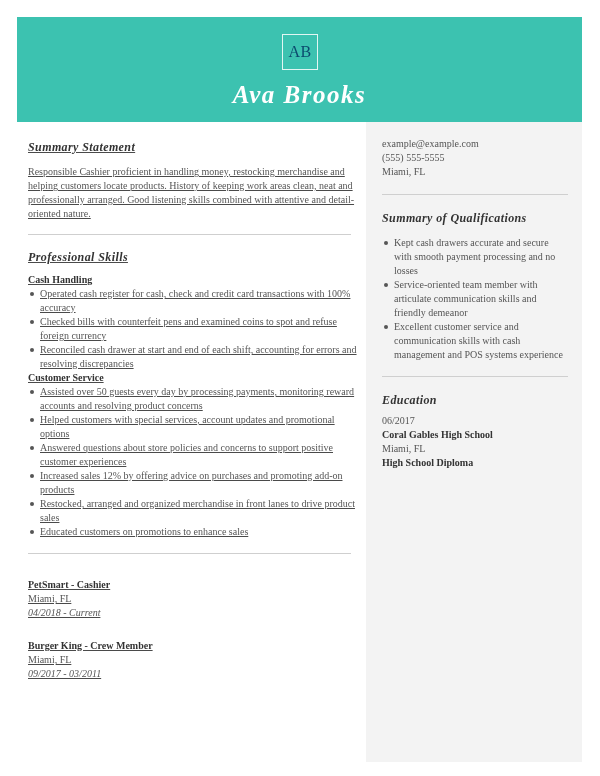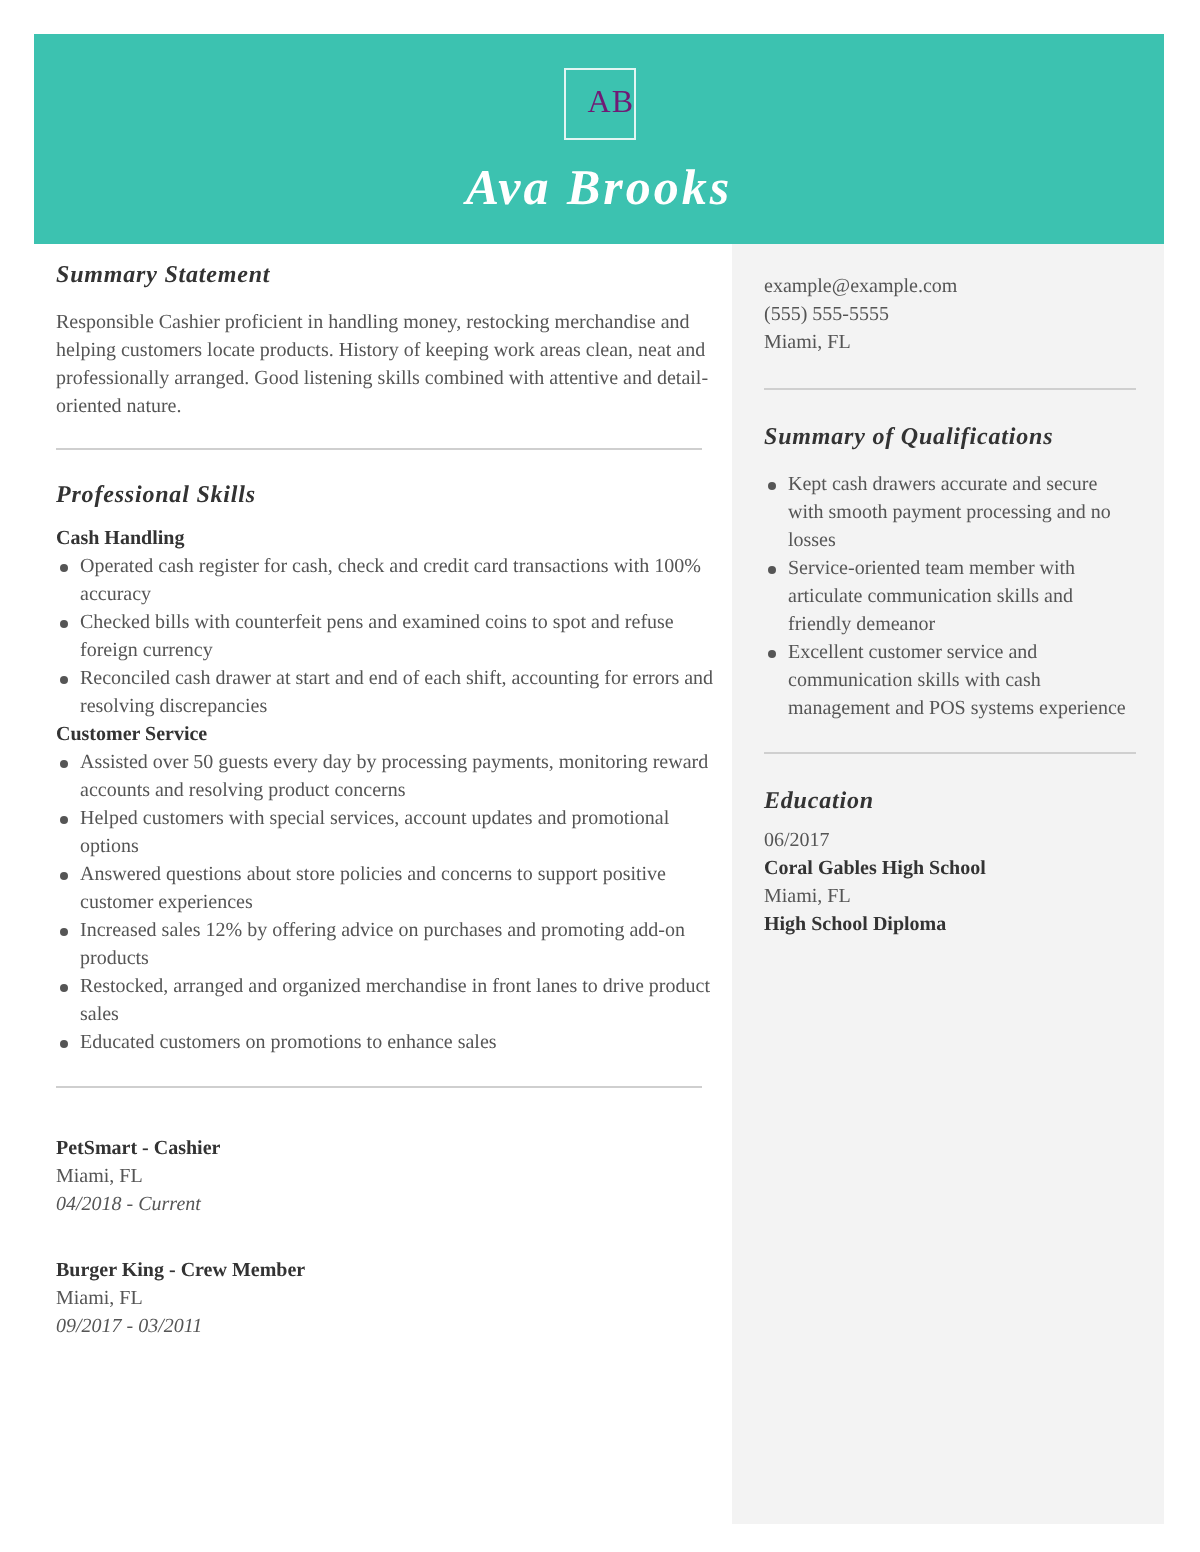--- a/index.html
+++ b/index.html
@@ -7,28 +7,28 @@
     width:600px; height:776px; background:#ffffff; position:relative; overflow:hidden;
     font-family:"Liberation Serif", "DejaVu Serif", serif; color:#4a4a4a;
   }
   .page { position:absolute; left:17px; top:17px; width:565px; height:745px; background:#fff; }
   .header {
     position:absolute; left:0; top:0; width:565px; height:105px; background:#3cc2b0;
     text-align:center;
   }
   .monogram {
     position:absolute; left:265px; top:17px; width:34px; height:34px;
-    border:1px solid rgba(255,255,255,0.85); color:#701a75; font-size:16px; line-height:34px;
-    text-align:right; letter-spacing:0.5px;
+    border:1px solid rgba(255,255,255,0.85); color:#0c4a6e; font-size:16px; line-height:34px;
+    text-align:center; letter-spacing:0.5px;
   }
   .name {
     position:absolute; left:0; right:0; top:63px; color:#fff; font-size:25px;
     font-style:italic; font-weight:bold; letter-spacing:1.5px; line-height:30px;
   }
-  .main { position:absolute; left:0; top:97px; width:348px; }
+  .main { position:absolute; left:0; top:107px; width:348px;text-decoration:underline; }
   .side {
     position:absolute; left:349px; top:105px; width:216px; height:640px; background:#f3f3f3;
   }
   .sec-title {
     font-style:italic; font-weight:bold; font-size:12px; color:#333; letter-spacing:0.4px;
     margin:0; line-height:16px;
   }
   .para { font-size:10px; line-height:14px; color:#555; margin:0; }
   .divider { height:1px; background:#cfcfcf; }
   .main .block { padding-left:11px; padding-right:6px; }

